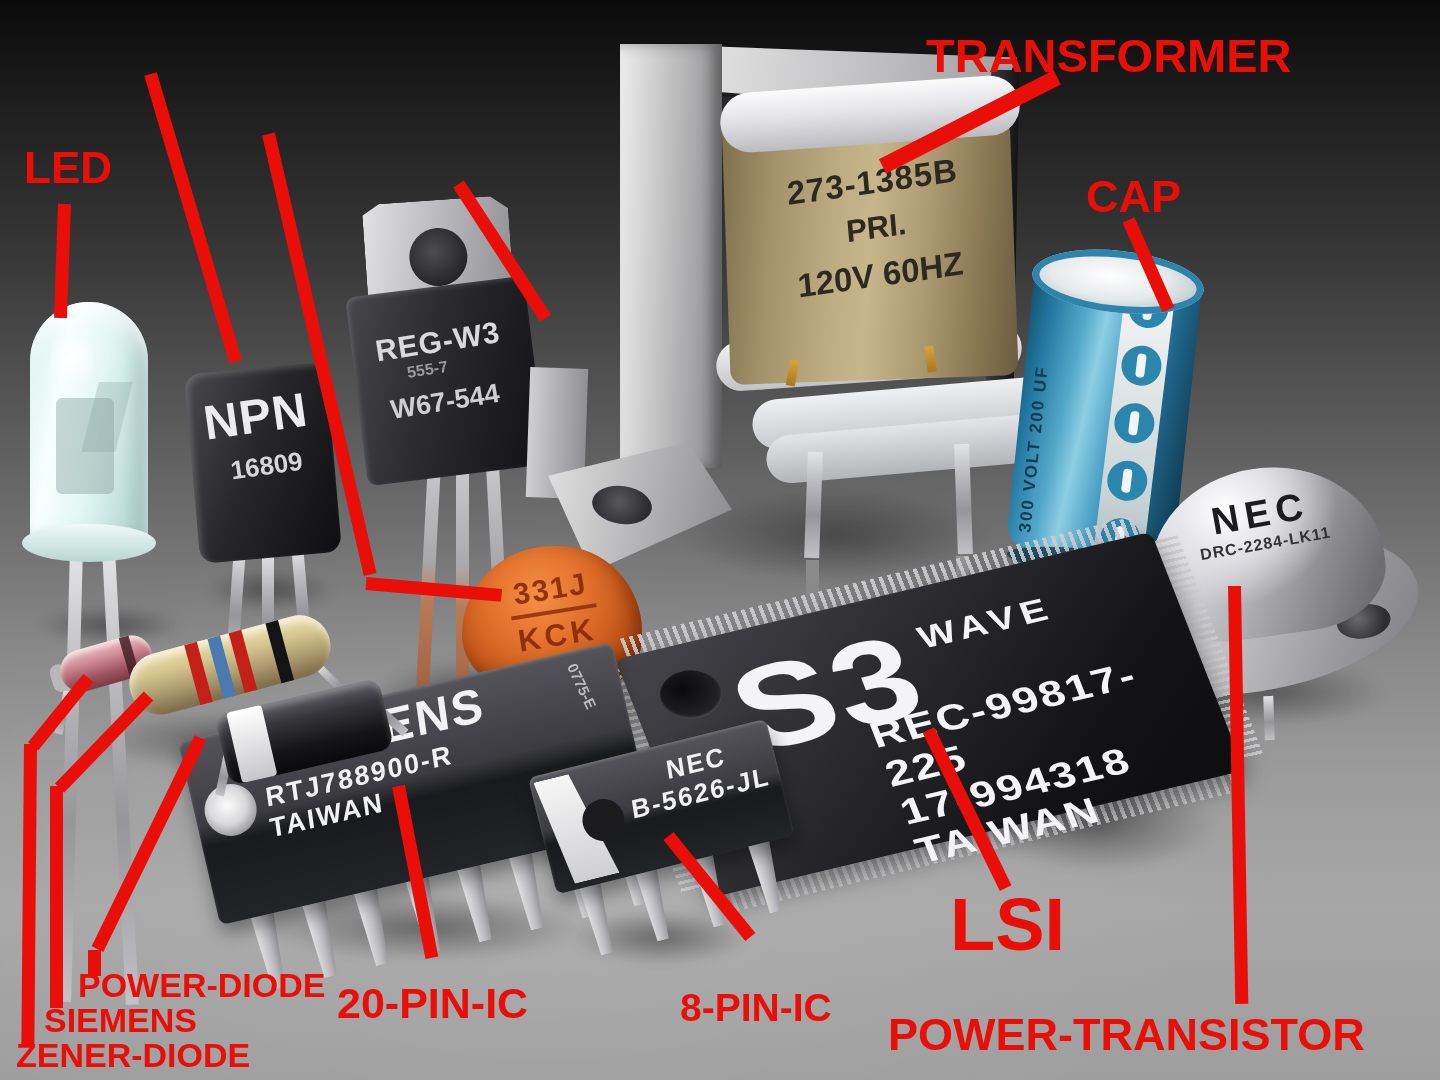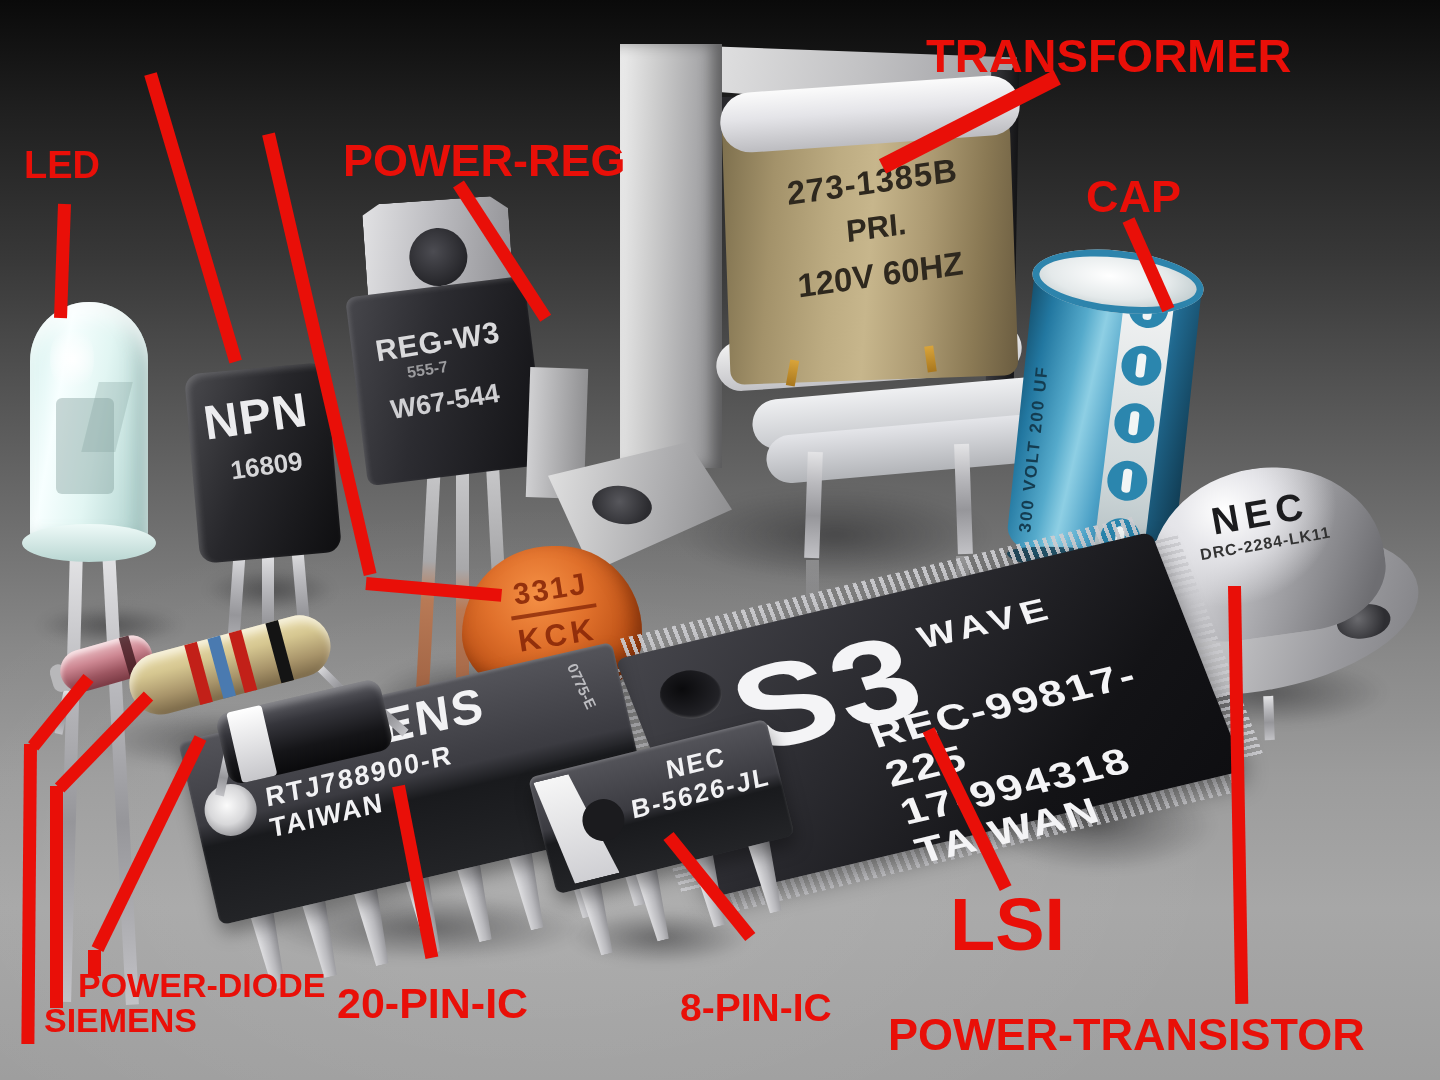--- a/index.html
+++ b/index.html
@@ -265,23 +265,23 @@
   <div class="abs ld" style="left:24px;top:744px;height:300px;transform:rotate(.5deg)"></div>
   <div class="abs ld" style="left:142px;top:696px;height:128px;transform:rotate(44deg)"></div>
   <div class="abs ld" style="left:50px;top:786px;height:222px"></div>
   <div class="abs ld" style="left:194px;top:738px;height:235px;transform:rotate(26deg)"></div>
   <div class="abs ld" style="left:88px;top:950px;height:26px"></div>
   <div class="abs ld" style="left:392px;top:786px;height:175px;transform:rotate(-11deg)"></div>
   <div class="abs ld" style="left:662px;top:836px;height:130px;transform:rotate(-39deg)"></div>
   <div class="abs ld" style="left:922px;top:730px;height:176px;transform:rotate(-26deg)"></div>
   <div class="abs ld" style="left:1228px;top:586px;height:418px;transform:rotate(-1deg)"></div>
 
-  <div class="abs lbl" style="left:24px;top:146px;font-size:38px">LED</div>
-  <div class="abs lbl" style="left:343px;top:138px;font-size:45px">POWER-REG</div>
+  <div class="abs lbl" style="left:24px;top:146px;font-size:44px">LED</div>
   <div class="abs lbl" style="left:926px;top:32px;font-size:47px">TRANSFORMER</div>
   <div class="abs lbl" style="left:1086px;top:174px;font-size:45px">CAP</div>
   <div class="abs lbl" style="left:78px;top:968px;font-size:34px">POWER-DIODE</div>
   <div class="abs lbl" style="left:44px;top:1003px;font-size:34px">SIEMENS</div>
+  <div class="abs lbl" style="left:16px;top:1038px;font-size:34px">ZENER-DIODE</div>
   <div class="abs lbl" style="left:337px;top:982px;font-size:43px">20-PIN-IC</div>
   <div class="abs lbl" style="left:680px;top:988px;font-size:39px">8-PIN-IC</div>
   <div class="abs lbl" style="left:950px;top:888px;font-size:74px">LSI</div>
   <div class="abs lbl" style="left:888px;top:1012px;font-size:45px">POWER-TRANSISTOR</div>
 </div>
 
 </body></html>

